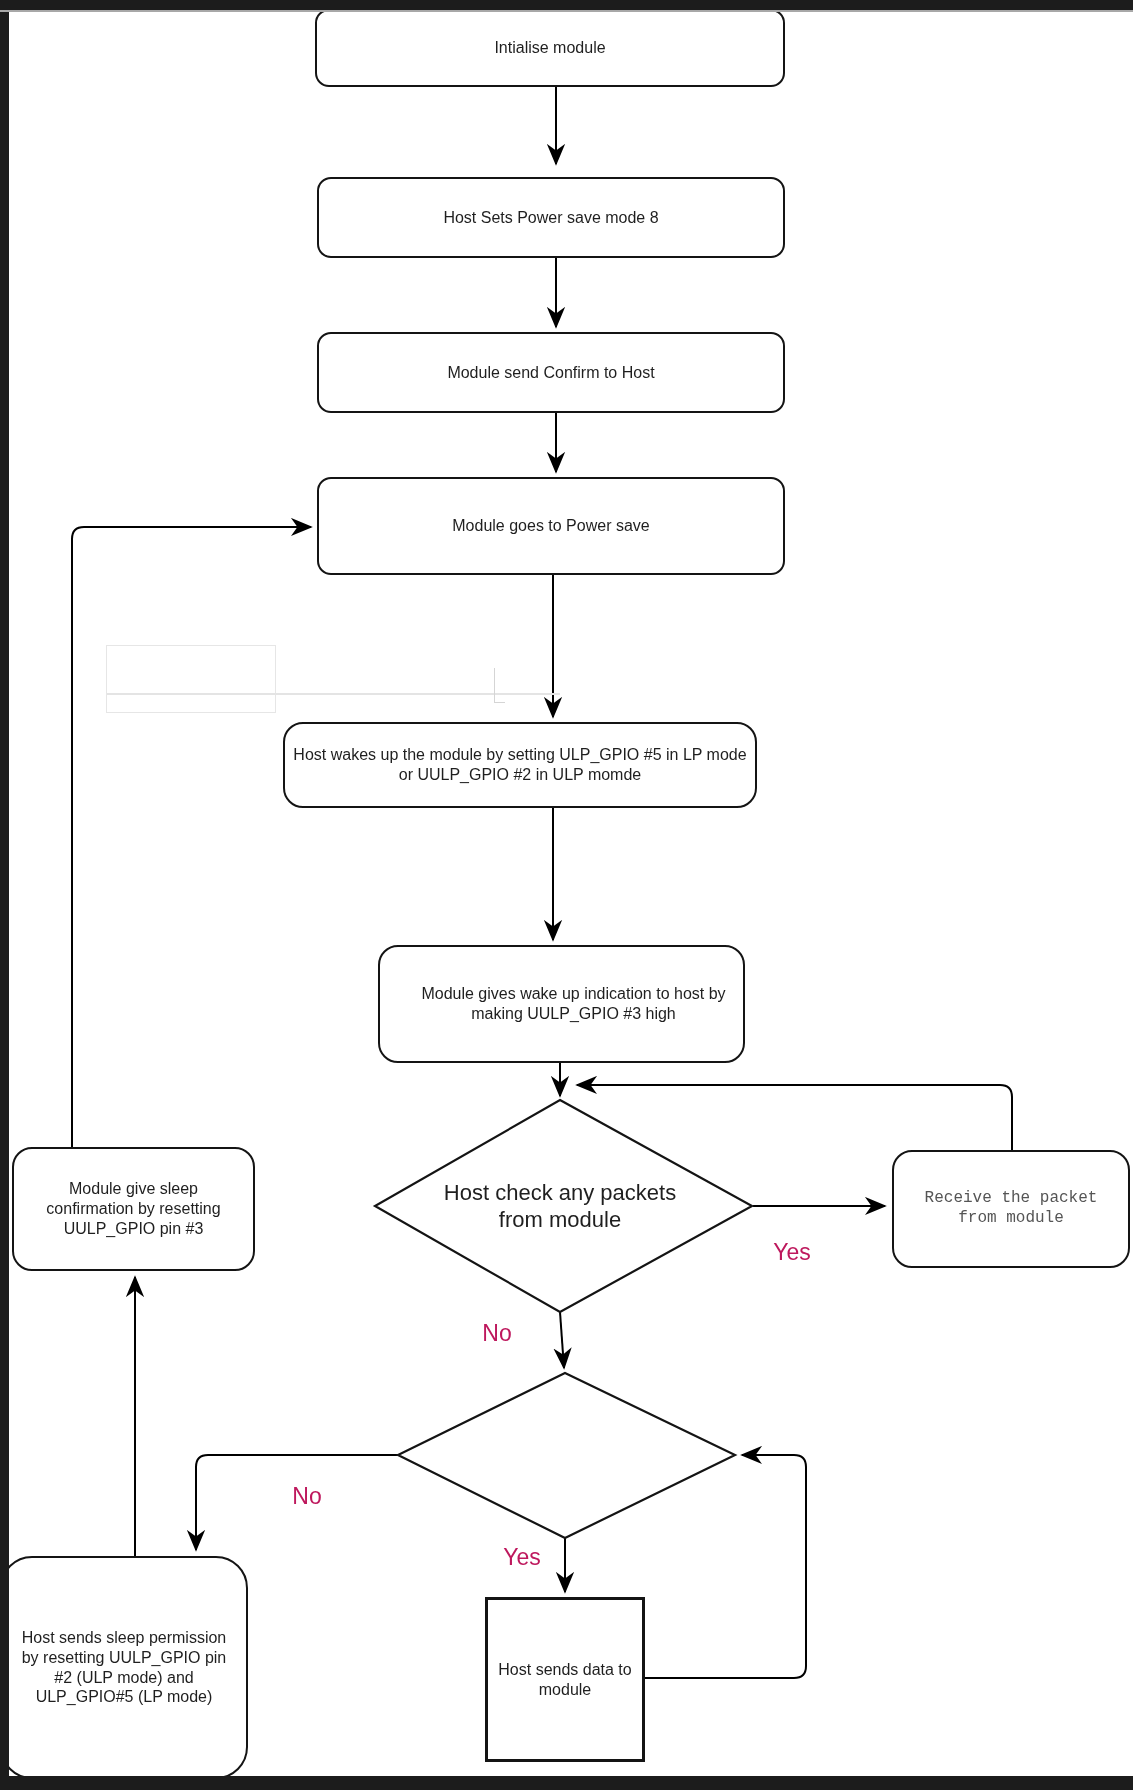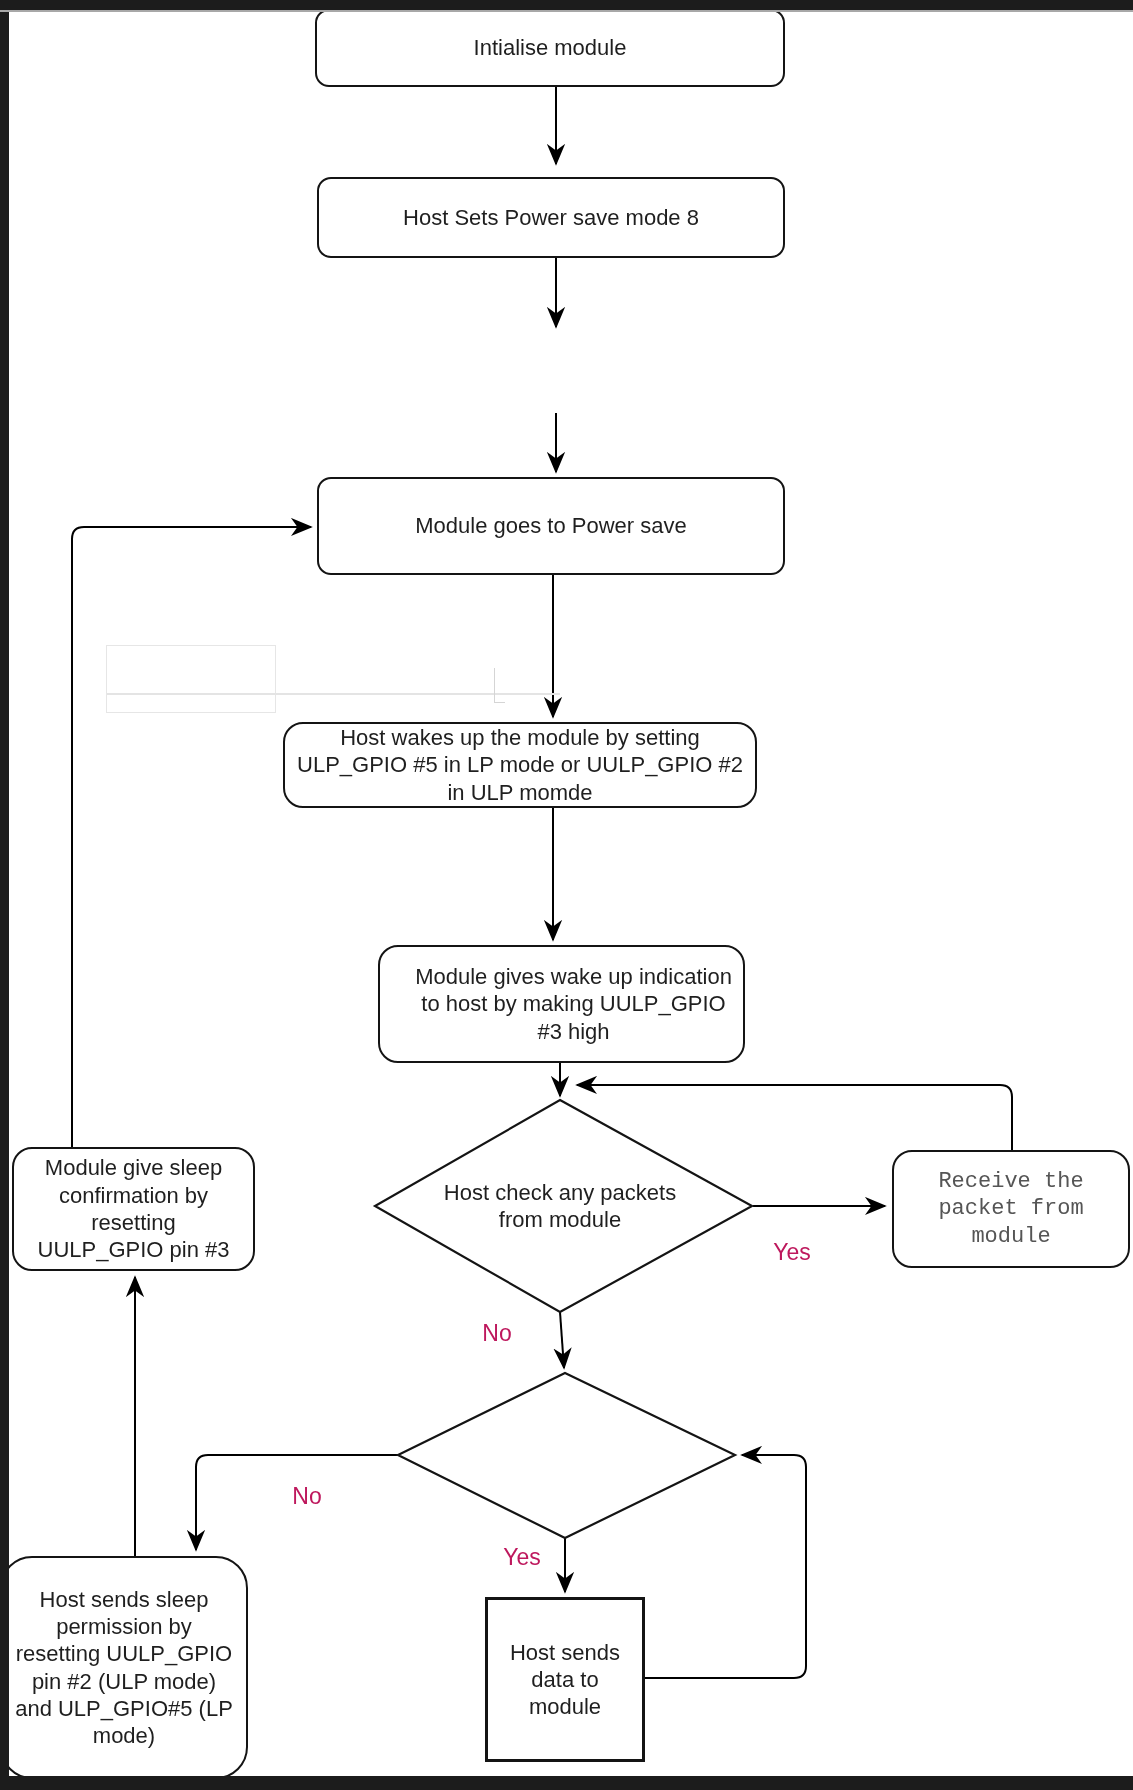--- a/index.html
+++ b/index.html
@@ -16,21 +16,21 @@
   #bar-bottom{left:0;top:1776px;width:1133px;height:14px;}
   #diagram-svg{position:absolute;left:0;top:0;}
   .node{
     position:absolute;
     background:#ffffff;
     border:2.5px solid #141414;
     box-sizing:border-box;
     display:flex;align-items:center;justify-content:center;
     text-align:center;
     color:#1f1f1f;
-    font-size:22px;line-height:1.24;
+    font-size:16px;line-height:1.24;
     padding:4px 8px;
   }
   .node.r14{border-radius:14px;}
   .node.r16{border-radius:20px;}
   .node.r20{border-radius:20px;}
   .node.r32{border-radius:32px;}
   .node.sharp{border-radius:0;border-width:3.5px;}
   .diamond-text{
     position:absolute;
     display:flex;align-items:center;justify-content:center;
@@ -89,20 +89,23 @@
   <div class="artifact" id="artifact-small-rect" style="left:494px;top:668px;width:10px;height:34px;"></div>
 
   <div class="node r14" style="left:315px;top:9px;width:470px;height:78px;">
     <span>Intialise module</span>
   </div>
 
   <div class="node r14" style="left:317px;top:169px;width:468px;height:81px;margin-top:8px;">
     <span>Host Sets Power save mode 8</span>
   </div>
 
+  <div class="node r14" style="left:317px;top:332px;width:468px;height:81px;">
+    <span>Module send Confirm to Host</span>
+  </div>
 
   <div class="node r14" style="left:317px;top:477px;width:468px;height:98px;">
     <span>Module goes to Power save</span>
   </div>
 
   <div class="node r16" style="left:283px;top:722px;width:474px;height:86px;padding:2px 4px;">
     <span>Host wakes up the module by setting ULP_GPIO #5 in LP mode or UULP_GPIO #2 in ULP momde</span>
   </div>
 
   <div class="node r20" style="left:378px;top:945px;width:367px;height:118px;padding-left:32px;">

